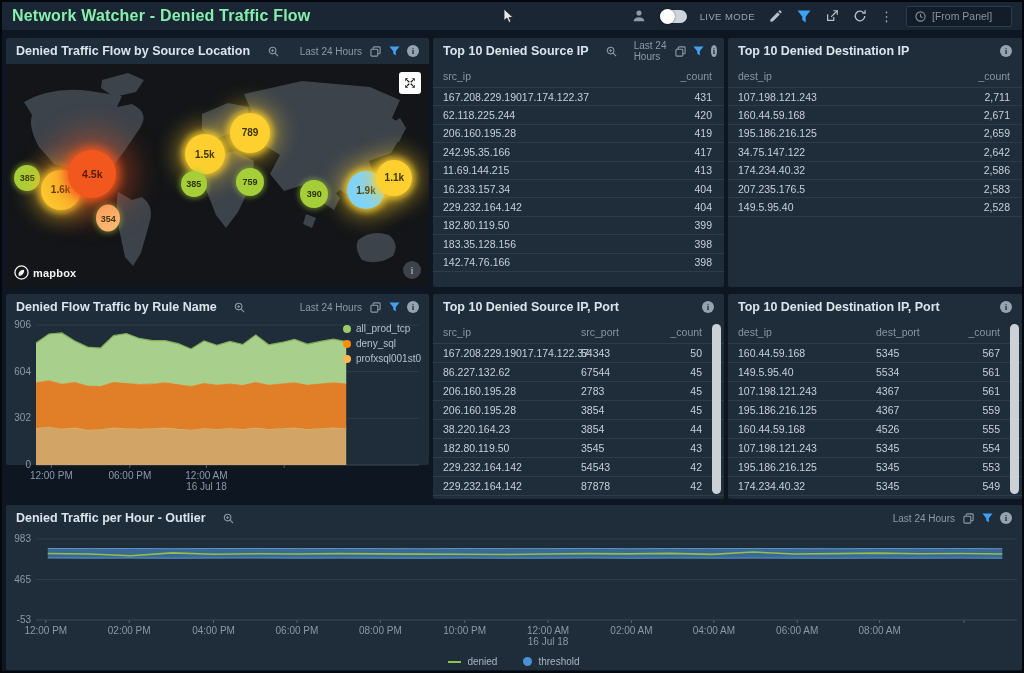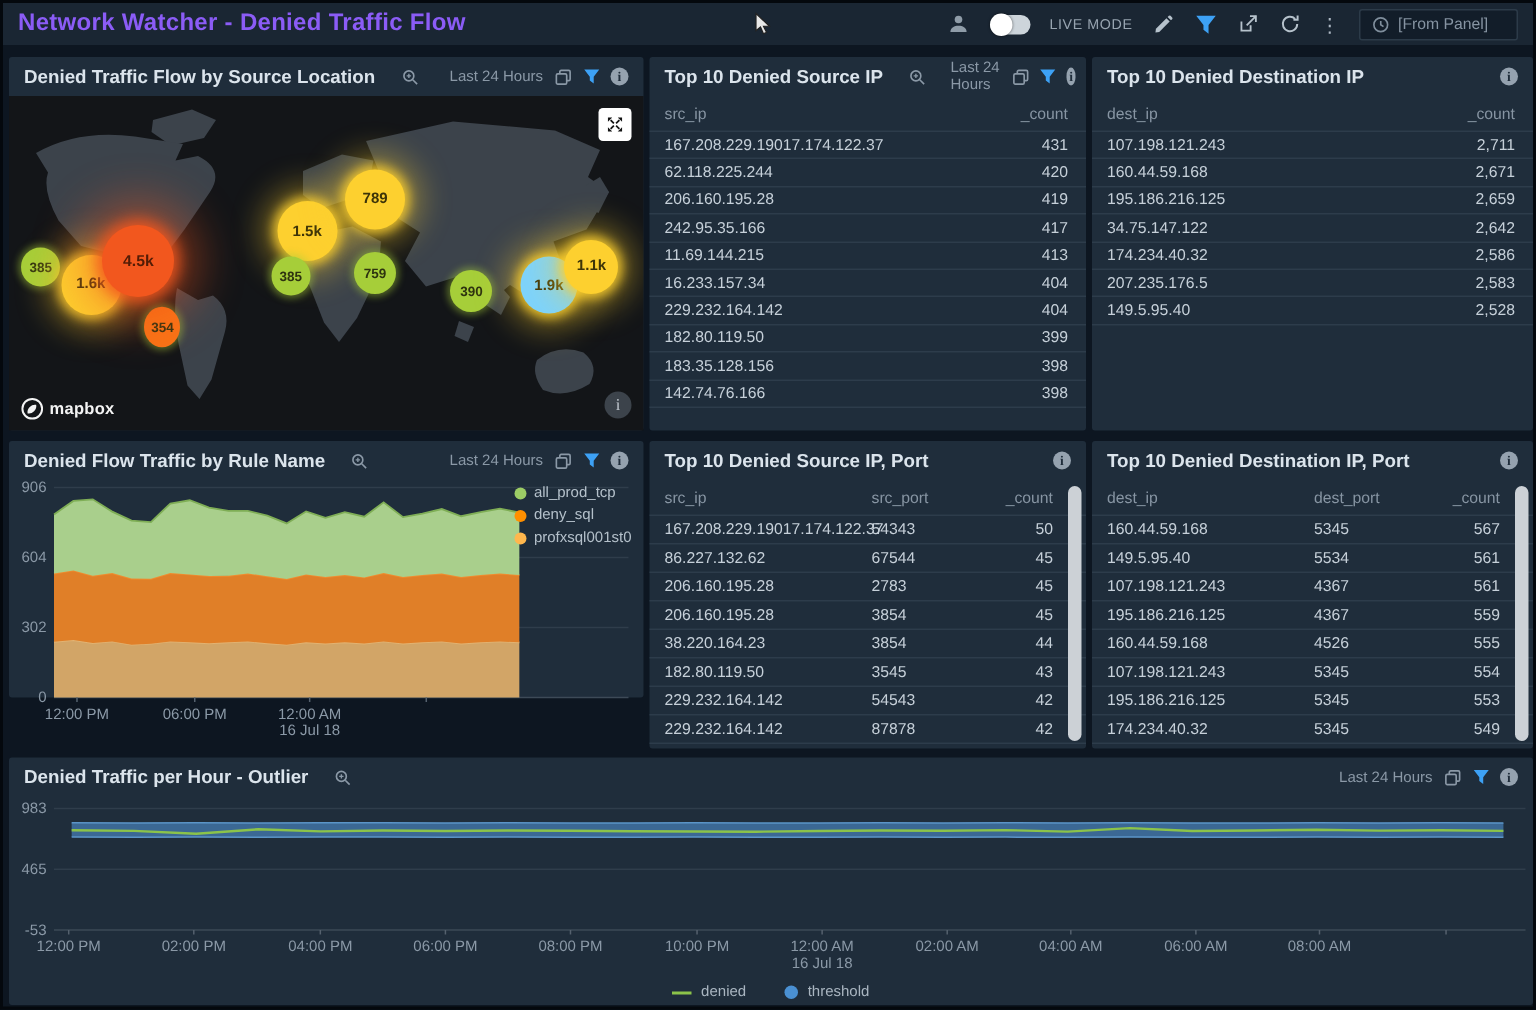--- a/index.html
+++ b/index.html
@@ -1,21 +1,21 @@
 <!DOCTYPE html>
 <html><head>
 <meta charset="utf-8">
 <style>
   html,body{margin:0;padding:0;background:#02060a;}
   #frame{position:relative;width:1024px;height:673px;background:#0d1621;border:2px solid #04080d;
          box-sizing:border-box;font-family:"Liberation Sans",sans-serif;overflow:hidden;}
   
   #topbar{position:absolute;left:0;top:0;width:100%;height:28px;background:#1a2633;
           display:flex;align-items:center;padding:0 10px;box-sizing:border-box;}
-  #tb-title{font-size:16px;font-weight:700;color:#8b5cf6;letter-spacing:.2px;}
+  #tb-title{font-size:16px;font-weight:700;color:#86efac;letter-spacing:.2px;}
   #tb-right{margin-left:auto;display:flex;align-items:center;gap:13px;}
   .tb-ic{width:15px;height:15px;color:#aeb9c4;display:flex;align-items:center;justify-content:center;}
   .tb-ic svg{display:block;}
   #live-toggle{width:27px;height:13px;border-radius:7px;background:#cdd5db;position:relative;}
   #live-toggle .knob{position:absolute;left:0px;top:-1px;width:15px;height:15px;border-radius:50%;
           background:#ffffff;box-shadow:0 0 2px rgba(0,0,0,.6);}
   #live-label{font-size:9.5px;color:#97a4b0;letter-spacing:.4px;}
   #kebab{font-size:13px;color:#aeb9c4;line-height:1;}
   #from-panel{display:flex;align-items:center;gap:6px;background:#121d29;border:1px solid #2c3b49;
           border-radius:2px;height:19px;padding:0 8px;min-width:88px;}
@@ -192,21 +192,21 @@
         <svg width="15" height="15" viewBox="0 0 16 16">
           <circle cx="8" cy="8" r="7" fill="none" stroke="#fff" stroke-width="1.4"></circle>
           <path d="M10.8 5.2q.5 2.6-1.5 4.6T4.7 11.3q-.5-2.6 1.5-4.6t4.6-1.5z" fill="#fff"></path>
         </svg>
         <span>mapbox</span>
       </div>
       <div id="bubbles">
           <div class="bubble bub-green" style="left: 5%; top: 51%; width: 26px; height: 26px; background: rgb(166, 206, 57);">385</div>
           <div class="bubble bub-yellow" style="left: 12.9%; top: 56.4%; width: 40px; height: 40px; background: rgb(253, 208, 47);">1.6k</div>
           <div class="bubble bub-orange" style="left: 20.4%; top: 49.3%; width: 48px; height: 48px; background: rgb(242, 87, 30);">4.5k</div>
-          <div class="bubble bub-green" style="left: 24.2%; top: 69.2%; width: 24px; height: 27px; background: #f97316;">354</div>
+          <div class="bubble bub-green" style="left: 24.2%; top: 69.2%; width: 24px; height: 27px; background: #fdba74;">354</div>
           <div class="bubble bub-yellow" style="left: 47%; top: 40.5%; width: 40px; height: 40px; background: rgb(253, 208, 47);">1.5k</div>
           <div class="bubble bub-green" style="left: 44.4%; top: 53.6%; width: 26px; height: 26px; background: rgb(166, 206, 57);">385</div>
           <div class="bubble bub-yellow" style="left: 57.7%; top: 30.8%; width: 40px; height: 40px; background: rgb(253, 208, 47);">789</div>
           <div class="bubble bub-green" style="left: 57.7%; top: 53%; width: 28px; height: 28px; background: rgb(166, 206, 57);">759</div>
           <div class="bubble bub-green" style="left: 72.9%; top: 58.1%; width: 28px; height: 28px; background: rgb(166, 206, 57);">390</div>
           <div class="bubble bub-yellow" style="left: 85.1%; top: 56.6%; width: 38px; height: 38px; background: #7dd3fc;">1.9k</div>
           <div class="bubble bub-yellow" style="left: 91.8%; top: 51%; width: 36px; height: 36px; background: rgb(253, 208, 47);">1.1k</div>
         </div>
     </div>
   </div>

